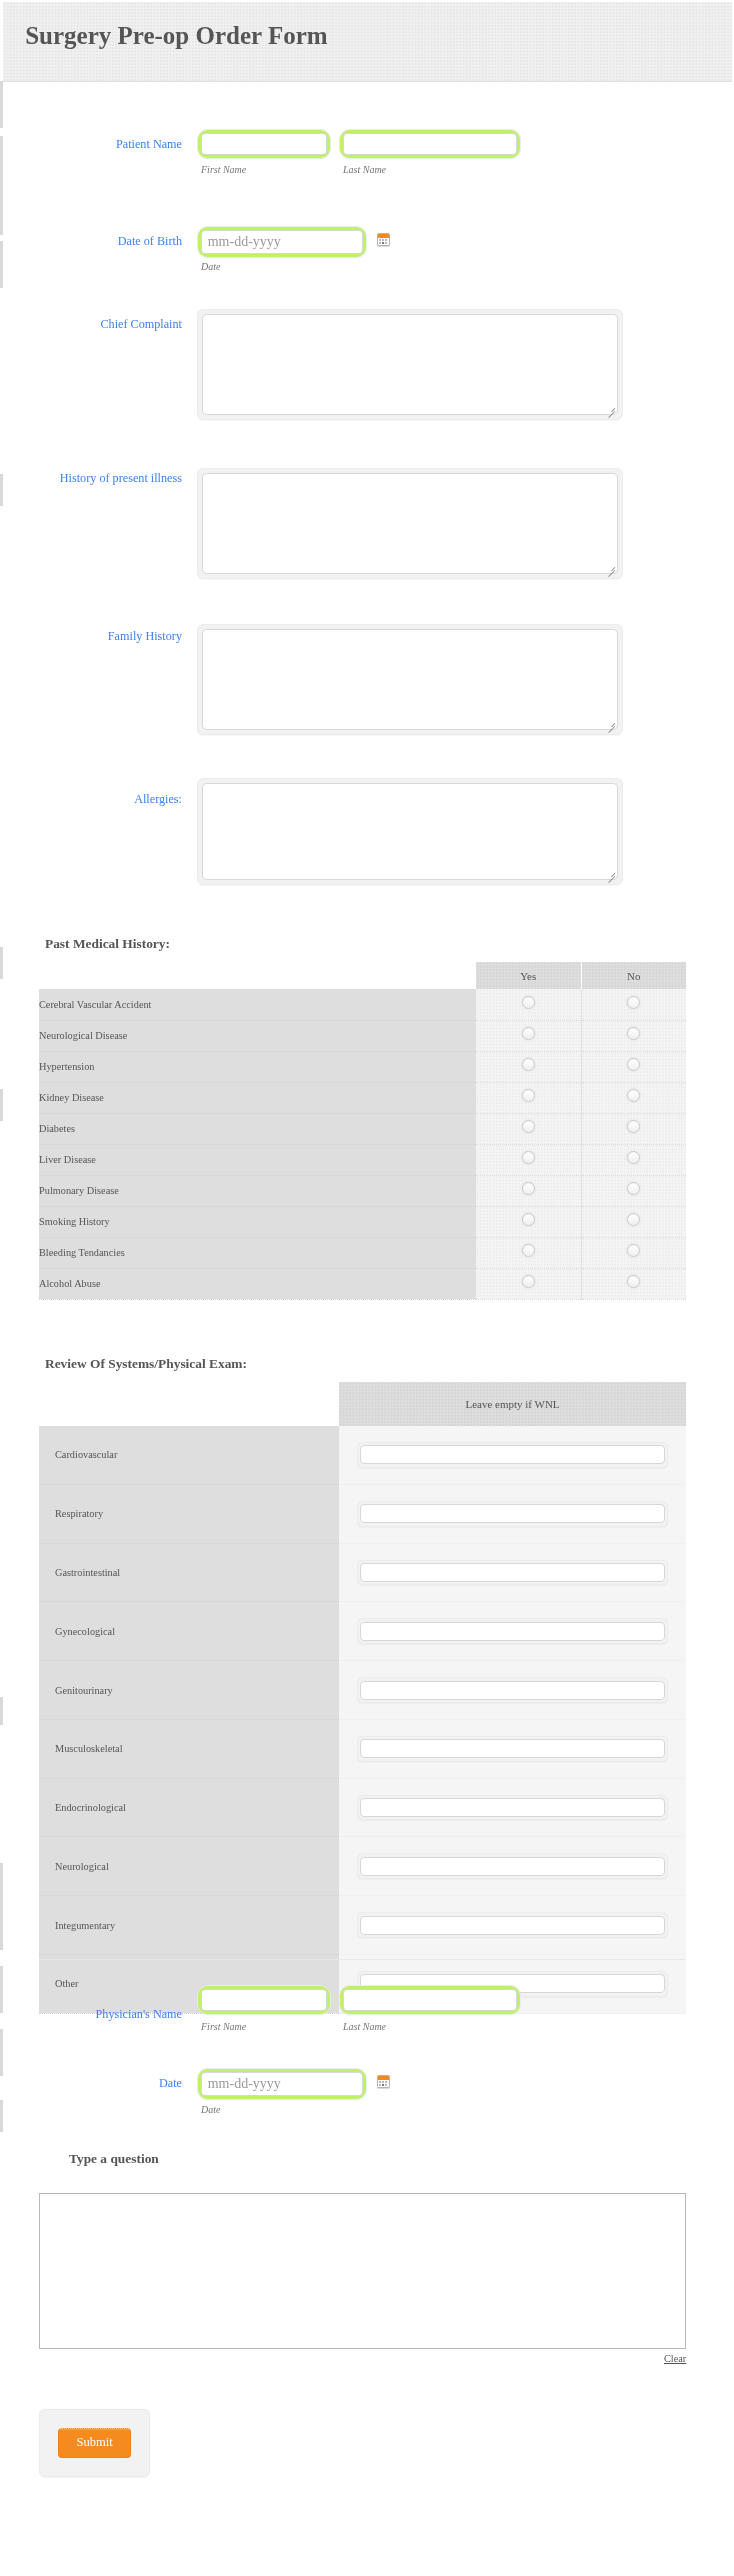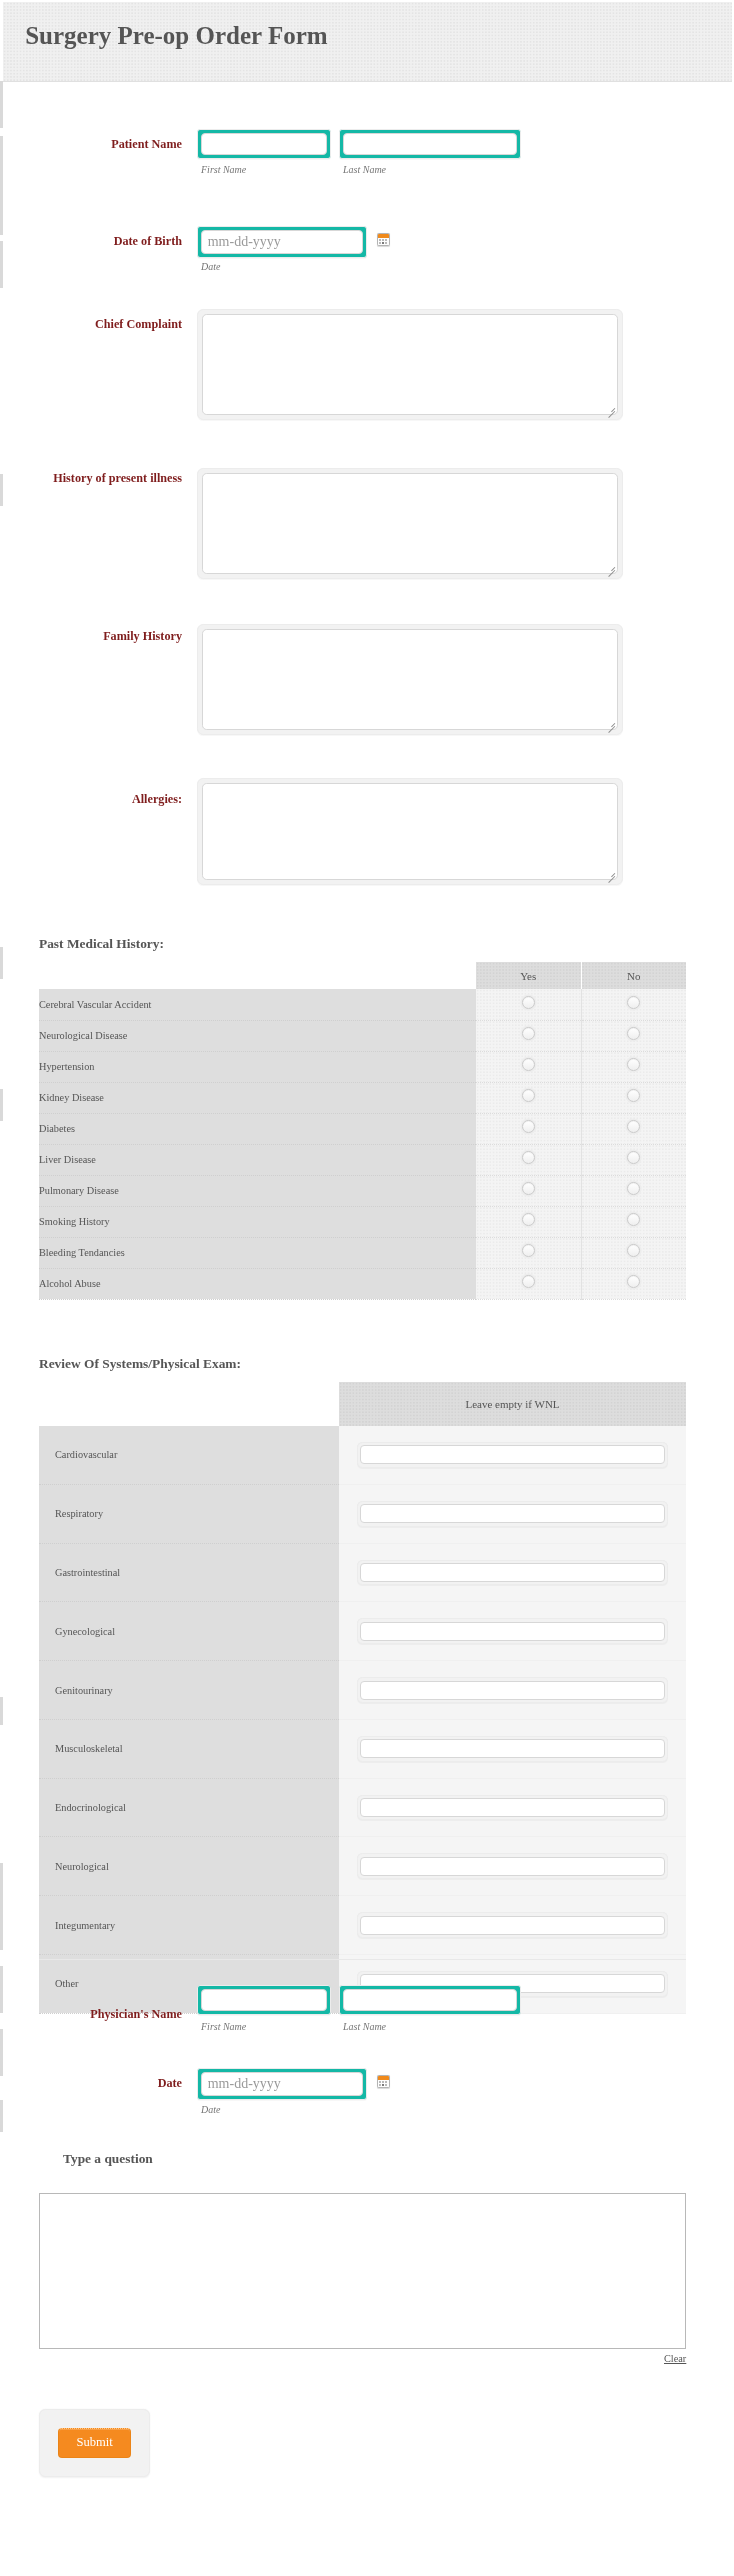--- a/index.html
+++ b/index.html
@@ -30,31 +30,31 @@
   .form-title {
     position:absolute; left:22px; top:20.5px;
     font-size:25px; font-weight:bold; color:#555;
     letter-spacing:0px;
     font-family:"Liberation Serif", serif;
   }
   .flabel {
     position:absolute;
     text-align:right;
     font-size:12.2px;
-    font-weight:bold;
-    color:#7f1d1d;
+    font-weight:normal;
+    color:#3b82f6;
     line-height:1.25;
   }
 
   
   .tf-wrap {
     position:absolute;
-    background:#14b8a6;
+    background:#bef264;
     border:0.8px solid #ececec;
-    border-radius:3px;
+    border-radius:11px;
     padding:3.2px;
     box-shadow:0 0.8px 0.8px rgba(0,0,0,0.035);
   }
   .tf {
     width:100%; height:100%;
     background:#fff;
     border:0.8px solid #d7d7d7;
     border-radius:4px;
     font-family:"Liberation Serif", serif;
     font-size:12.6px;
@@ -120,20 +120,21 @@
   .cal-icon .cal-grid span {
     position:absolute; width:2.4px; height:2.4px; background:#b9b9b9;
   }
 
   
   .sec-heading {
     position:absolute;
     font-size:13.4px;
     font-weight:bold;
     color:#555;
+    margin-left:6px;
   }
 
   
   .matrix { position:absolute; border-collapse:collapse; }
   .matrix td, .matrix th { padding:0; }
   .mx-corner { background:transparent; border:none; }
   .mx-colhead {
     background:#dddddd;
     background-image:radial-gradient(#d3d3d3 0.6px, transparent 0.6px);
     background-size:3.2px 3.2px;

